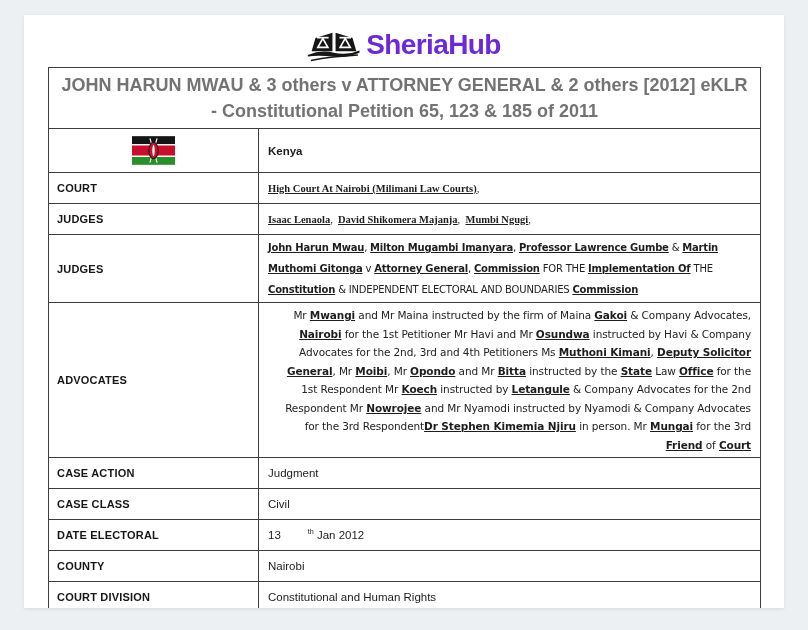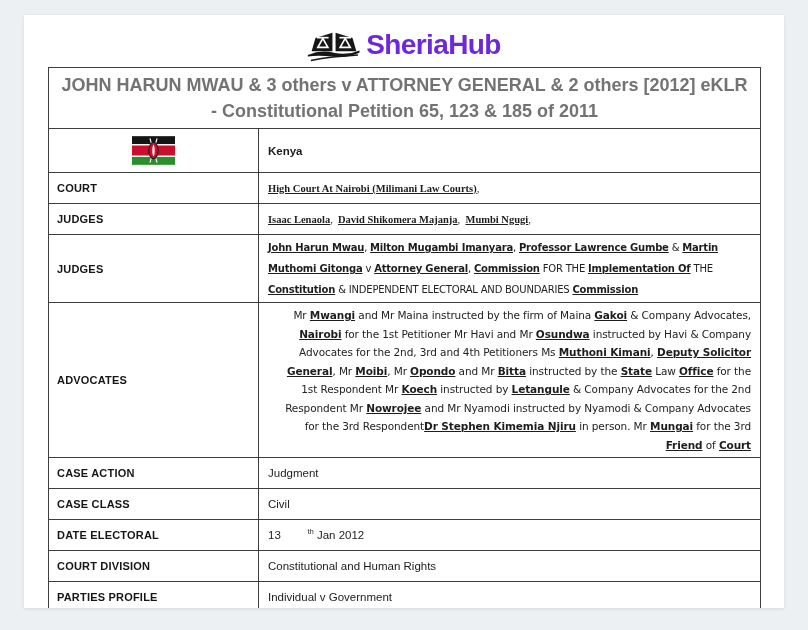--- a/index.html
+++ b/index.html
@@ -143,20 +143,24 @@
     <tr class="row-simple">
       <td class="label-cell">CASE CLASS</td>
       <td class="value-simple">Civil</td>
     </tr>
 
     <tr class="row-simple">
       <td class="label-cell">DATE ELECTORAL</td>
       <td class="value-simple"><span>13</span><sup>th</sup><span> Jan 2012</span></td>
     </tr>
 
+    <tr class="row-simple">
+      <td class="label-cell">COUNTY</td>
+      <td class="value-simple">Nairobi</td>
+    </tr>
 
     <tr class="row-simple">
       <td class="label-cell">COURT DIVISION</td>
       <td class="value-simple">Constitutional and Human Rights</td>
     </tr>
 
     <tr class="row-simple">
       <td class="label-cell">PARTIES PROFILE</td>
       <td class="value-simple">Individual v Government</td>
     </tr>

